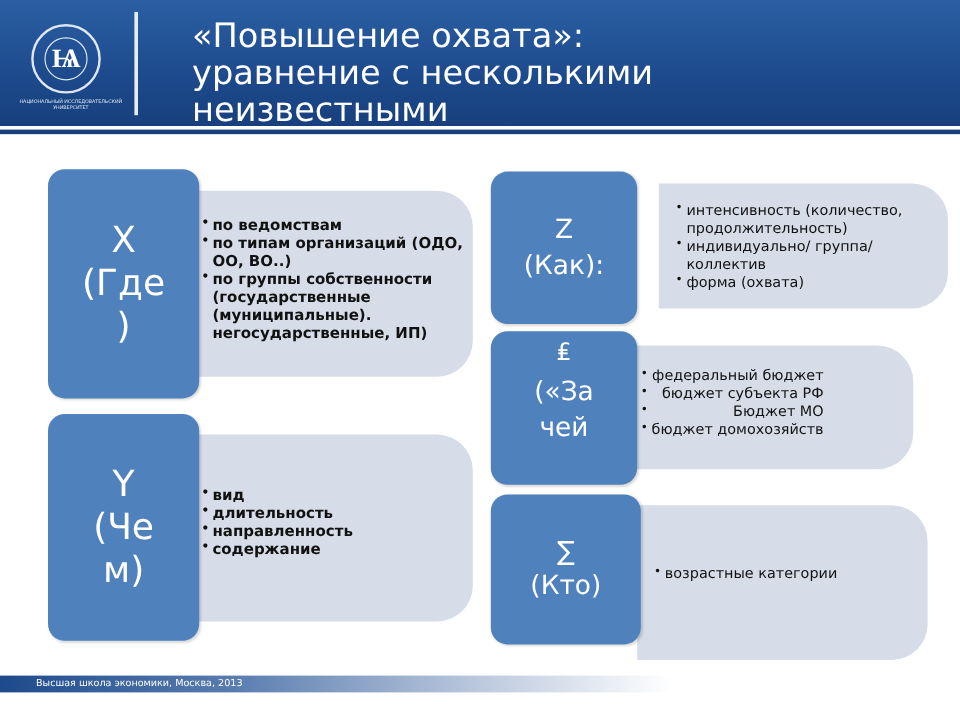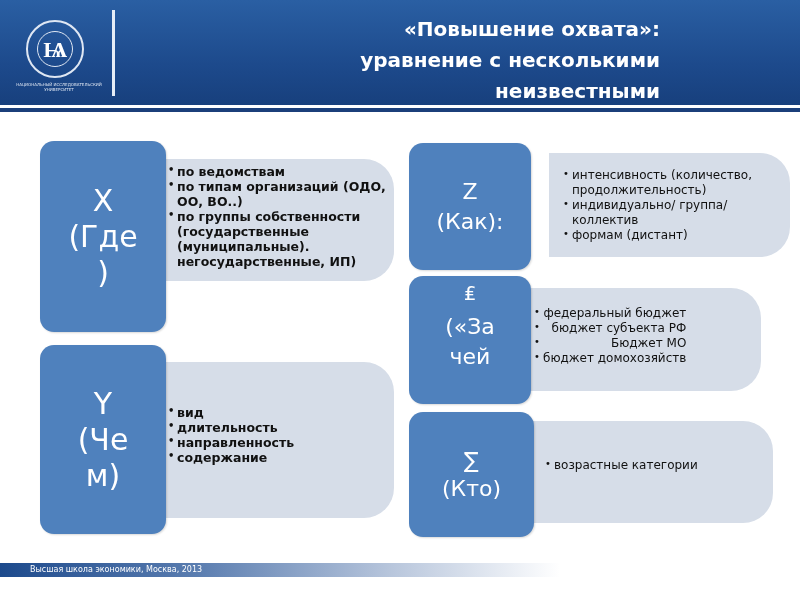--- a/index.html
+++ b/index.html
@@ -5,21 +5,21 @@
   html,body{margin:0;padding:0;}
   body{width:800px;height:600px;position:relative;overflow:hidden;background:#fff;font-family:"DejaVu Sans",sans-serif;}
   .header{position:absolute;left:0;top:0;width:800px;height:107px;background:linear-gradient(180deg,#2a5fa3 0%,#1d4a8c 60%,#173f7c 100%);overflow:hidden;}
   .hline1{position:absolute;left:0;top:105px;width:800px;height:3px;background:#fff;}
   .hline2{position:absolute;left:0;top:108px;width:800px;height:4px;background:#1b3f7a;}
   .hline3{position:absolute;left:0;top:112px;width:800px;height:3px;background:#fff;}
   .logo{position:absolute;left:26px;top:20px;width:58px;height:58px;border:2px solid #dfe7f3;border-radius:50%;box-sizing:border-box;}
   .logo-inner{position:absolute;left:9px;top:9px;width:36px;height:36px;border:1px solid #dfe7f3;border-radius:50%;box-sizing:border-box;color:#fff;font:bold 22px "DejaVu Serif",serif;text-align:center;line-height:34px;}
   .logo-caption{position:absolute;left:14px;top:82px;width:90px;font-size:4px;color:#dfe7f3;text-align:center;line-height:5px;}
   .vdivider{position:absolute;left:112px;top:10px;width:3px;height:86px;background:#e6edf7;}
-  .title{position:absolute;left:160px;top:14px;width:500px;text-align:right;color:#fff;font-size:20px;line-height:31px;font-weight:bold;}
+  .title{position:absolute;left:160px;top:14px;width:500px;text-align:left;color:#fff;font-size:28px;line-height:31px;}
   .title .l3{display:block;color:#fff;}
   .box{position:absolute;background:#4f81bd;border-radius:14px;color:#fff;text-align:center;display:flex;align-items:center;justify-content:center;flex-direction:column;font-size:30px;line-height:36px;box-shadow:1px 1px 2px rgba(0,0,0,0.15);z-index:2;}
   .panel{position:absolute;background:#d6dde8;border-radius:0 30px 30px 0;display:flex;align-items:center;z-index:1;}
   .panel ul{margin:0;padding:0 6px 0 0;list-style:none;font-size:12px;line-height:15px;color:#111;}
   .panel li{position:relative;padding-left:9px;}
   .panel li:before{content:"•";position:absolute;left:0;top:-2px;font-size:10px;}
   .panel.bold ul{font-weight:bold;font-size:12.5px;}
   .footer-bar{position:absolute;left:0;top:563px;width:560px;height:14px;background:linear-gradient(90deg,#1d4a8c 0%,#5a7db0 35%,#b8c6dc 70%,rgba(255,255,255,0) 100%);}
   .footer-text{position:absolute;left:30px;top:563px;font-size:8px;line-height:14px;color:#fff;}
 </style>
@@ -40,21 +40,21 @@
 </div>
 <div class="hline1"></div>
 <div class="hline2"></div>
 <div class="hline3"></div>
 
 <div class="box" style="left:40px;top:141px;width:126px;height:191px;">
   <span>X</span>
   <span>(Где</span>
   <span>)</span>
 </div>
-<div class="panel bold" style="left:150px;top:159px;width:244px;height:122px;">
+<div class="panel bold" style="left:150px;top:159px;width:244px;height:155px;">
   <ul style="margin-left:18px;margin-top:-8px;">
     <li>по ведомствам</li>
     <li>по типам организаций (ОДО, ОО, ВО..)</li>
     <li> по группы собственности (государственные (муниципальные). негосударственные, ИП)</li>
   </ul>
 </div>
 
 <div class="box" style="left:40px;top:345px;width:126px;height:189px;">
   <span>Y</span>
   <span>(Че</span>
@@ -70,21 +70,21 @@
 </div>
 
 <div class="box" style="left:409px;top:143px;width:122px;height:127px;font-size:22px;line-height:30px;">
   <span>Z</span>
   <span>(Как):</span>
 </div>
 <div class="panel" style="left:549px;top:153px;width:241px;height:104px;">
   <ul style="margin-left:14px;">
     <li>интенсивность (количество, продолжительность)</li>
     <li>индивидуально/ группа/коллектив</li>
-    <li>формам (дистант)</li>
+    <li>форма (охвата)</li>
   </ul>
 </div>
 
 <div class="box" style="left:409px;top:276px;width:122px;height:128px;font-size:22px;line-height:30px;justify-content:flex-start;padding-top:2px;box-sizing:border-box;">
   <span style="font-size:20px;">₤</span>
   <span style="margin-top:4px;">(«За</span>
   <span>чей</span>
 </div>
 <div class="panel" style="left:520px;top:288px;width:241px;height:103px;">
   <ul style="margin-left:14px;margin-top:-8px;text-align:right;">
@@ -92,20 +92,20 @@
     <li>бюджет субъекта РФ</li>
     <li>Бюджет МО</li>
     <li>бюджет домохозяйств</li>
   </ul>
 </div>
 
 <div class="box" style="left:409px;top:412px;width:125px;height:125px;font-size:22px;line-height:28px;">
   <span>∑</span>
   <span>(Кто)</span>
 </div>
-<div class="panel" style="left:531px;top:421px;width:242px;height:102px;text-align:right;">
+<div class="panel" style="left:531px;top:421px;width:242px;height:129px;text-align:right;">
   <ul style="margin-left:14px;margin-top:-14px;">
     <li>возрастные категории</li>
   </ul>
 </div>
 
 <div class="footer-bar"></div>
 <div class="footer-text">Высшая школа экономики, Москва, 2013</div>
 
 </body></html>

